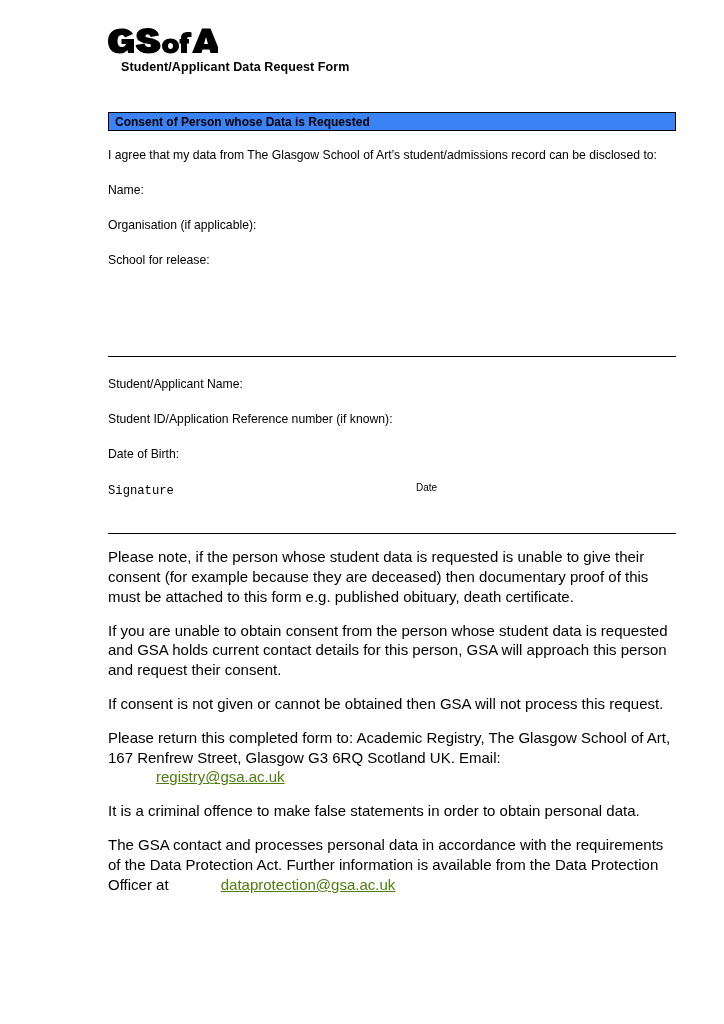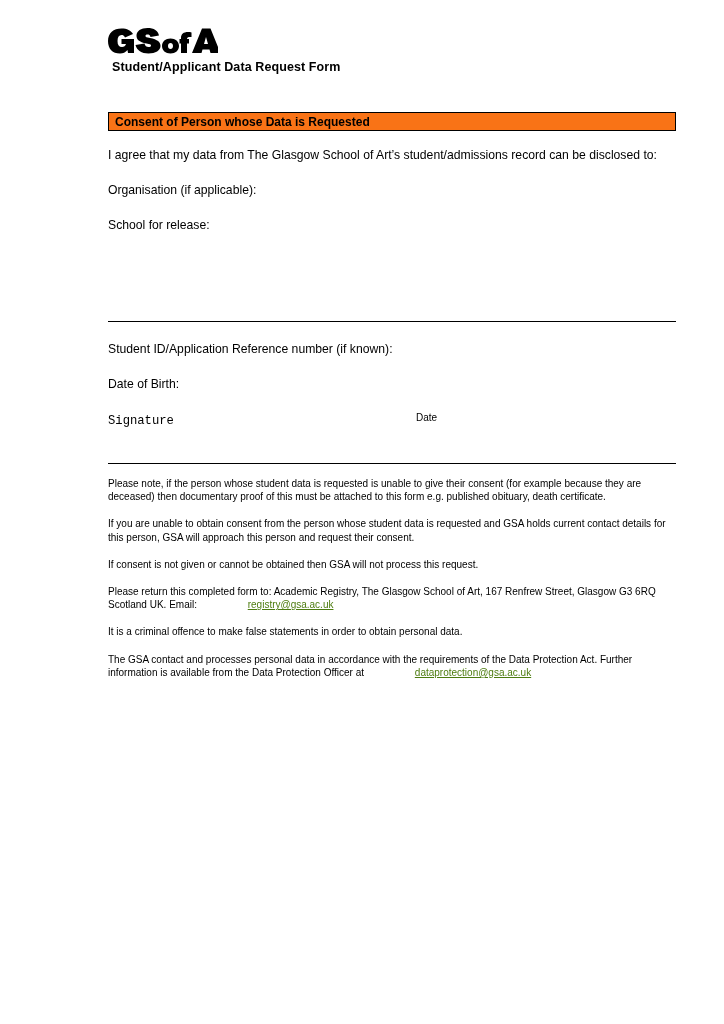--- a/index.html
+++ b/index.html
@@ -32,29 +32,29 @@
   .logo {
     display: block;
     margin: 0 0 6px 0;
     height: 26px;
   }
 
   .form-title {
     font-size: 12.5px;
     font-weight: bold;
     letter-spacing: 0.1px;
-    margin: 0 0 0 4px;
+    margin: 0 0 0 13px;
     line-height: 1.25;
   }
 
   
   .section-box {
     margin-top: 36px;
     border: 1px solid #000000;
-    background: #f97316;
+    background: #3b82f6;
     height: 19px;
     line-height: 19px;
     padding-left: 6px;
     font-size: 12px;
     font-weight: bold;
     box-sizing: border-box;
   }
 
   p.body {
     font-size: 12.2px;
@@ -89,21 +89,21 @@
     font-family: Liberation Mono, monospace;
   }
   .sig-row .date-label {
     position: absolute;
     left: 308px;
     top: 0px;
     font-size: 10px;
   }
 
   .note {
-    font-size: 10px;
+    font-size: 15px;
     line-height: 1.32;
     margin: 14px 0 0 0;
   }
   .note.first { margin-top: 13px; }
   .bold-note {
     font-weight: normal;
   }
   a.link {
     color: #4d7c0f;
     text-decoration: underline;
@@ -130,25 +130,27 @@
         <path d="M168 50 L188 1 L205 1 L225 50 L205 50 L203 43 L189 43 L187 50 Z M192 32 L200 32 L196 18 Z"></path>
       </g>
     </svg>
 
     <div class="form-title">Student/Applicant Data Request Form</div>
 
     <div class="section-box">Consent of Person whose Data is Requested</div>
 
     <p class="body">I agree that my data from The Glasgow School of Art’s student/admissions record can be disclosed to:</p>
 
+    <div class="field-label">Name:</div>
     <div class="field-label">Organisation (if applicable):</div>
     <div class="field-label">School for release:</div>
 
     <hr class="rule rule-one">
 
+    <div class="field-label">Student/Applicant Name:</div>
     <div class="field-label">Student ID/Application Reference number (if known):</div>
     <div class="field-label">Date of Birth:</div>
 
     <div class="sig-row">
       <span class="sig-label">Signature</span>
       <span class="date-label">Date</span>
     </div>
 
     <hr class="rule rule-two">
 

